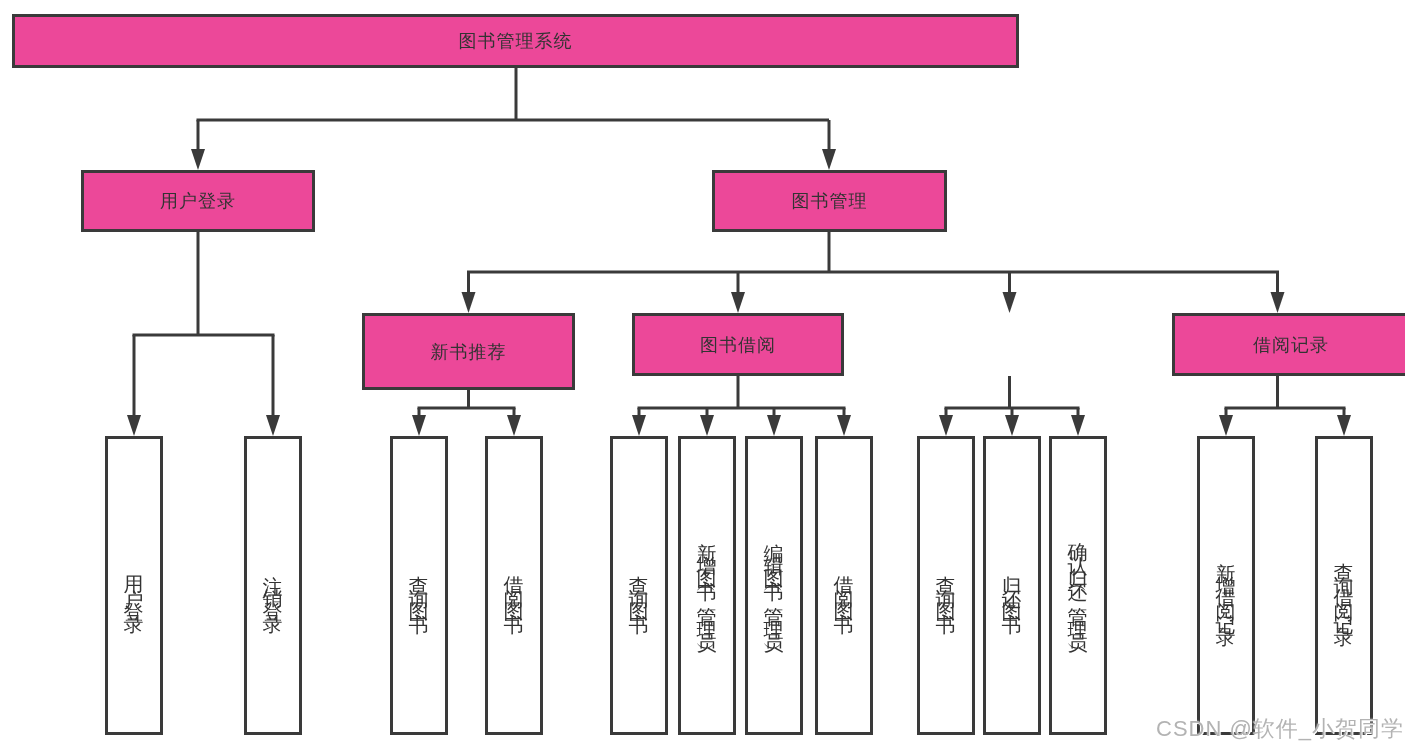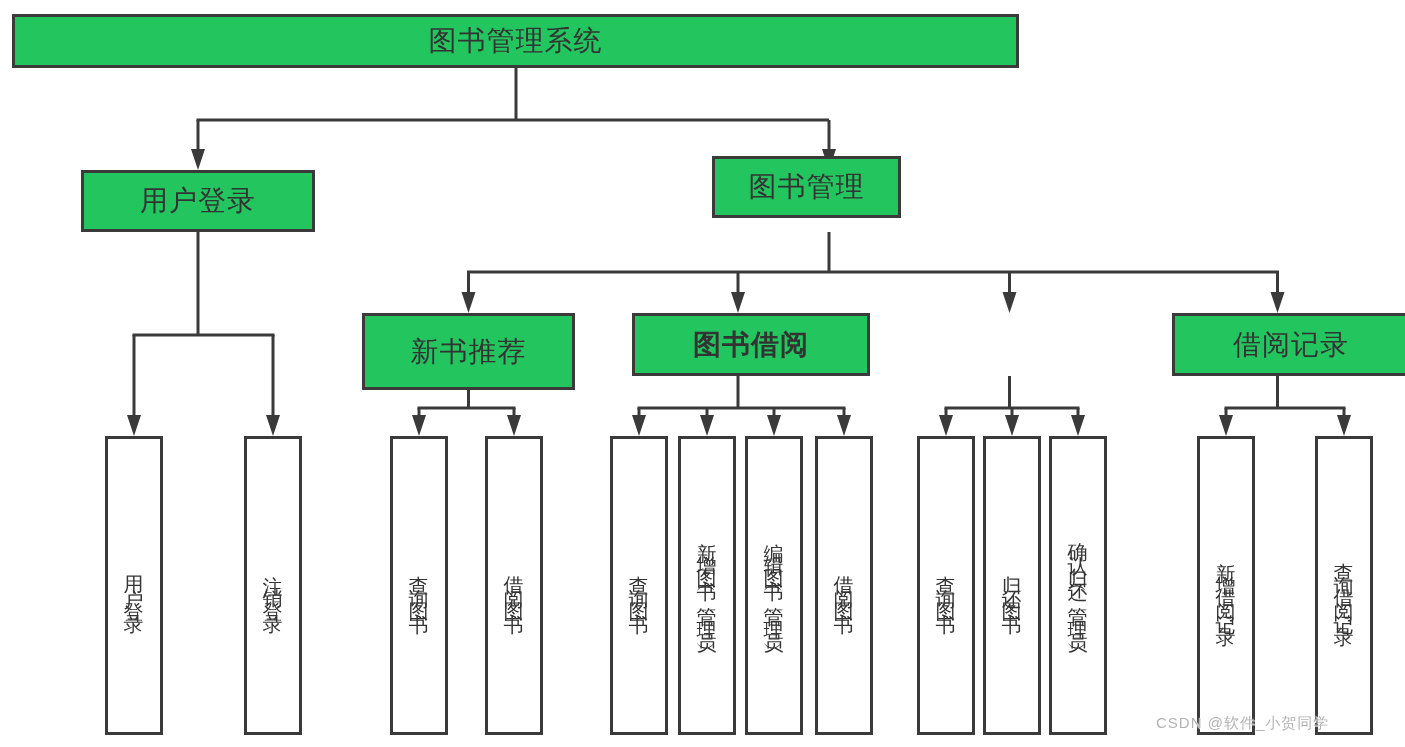--- a/index.html
+++ b/index.html
@@ -27,25 +27,25 @@
     fill: none;
   }
   #connectors polygon {
     fill: #3a3a3a;
     stroke: none;
   }
   .hbox {
     position: absolute;
     box-sizing: border-box;
     border: 3px solid #3a3a3a;
-    background: #22c55e;
+    background: #ec4899;
     display: flex;
     align-items: center;
     justify-content: center;
-    font-size: 28px;
+    font-size: 18px;
     line-height: 1;
     letter-spacing: 1px;
     color: #333333;
     z-index: 2;
   }
   .leaf {
     position: absolute;
     box-sizing: border-box;
     top: 436px;
     width: 58px;
@@ -61,21 +61,21 @@
     line-height: 1;
     letter-spacing: 13px;
     color: #333333;
     z-index: 2;
   }
   .watermark {
     position: absolute;
     left: 1156px;
     top: 714px;
     width: 245px;
-    font-size: 15px;
+    font-size: 22px;
     letter-spacing: 1px;
     color: #b3b3b3;
     text-shadow: 0 0 2px #ffffff, 1px 1px 0 #ffffff;
     z-index: 5;
     white-space: nowrap;
   }
 </style>
 </head>
 <body>
 
@@ -143,24 +143,24 @@
       <polygon points="1005,415 1019,415 1012,436"></polygon>
       <polygon points="1071,415 1085,415 1078,436"></polygon>
       <polygon points="1219,415 1233,415 1226,436"></polygon>
       <polygon points="1337,415 1351,415 1344,436"></polygon>
     </g>
   </svg>
 
   <div class="hbox" style="left:12px; top:14px; width:1007px; height:54px;">图书管理系统</div>
 
   <div class="hbox" style="left:81px; top:170px; width:234px; height:62px;">用户登录</div>
-  <div class="hbox" style="left:712px; top:156px; width:189px; height:62px;">图书管理</div>
+  <div class="hbox" style="left:712px; top:170px; width:235px; height:62px;">图书管理</div>
 
   <div class="hbox" style="left:362px; top:313px; width:213px; height:77px;">新书推荐</div>
-  <div class="hbox" style="left:632px; top:313px; width:238px; height:63px;font-weight:bold;">图书借阅</div>
+  <div class="hbox" style="left:632px; top:313px; width:212px; height:63px;">图书借阅</div>
   <div class="hbox" style="left:1172px; top:313px; width:238px; height:63px;">借阅记录</div>
 
   <div class="leaf" style="left:105px;">用户登录</div>
   <div class="leaf" style="left:244px;">注销登录</div>
 
   <div class="leaf" style="left:390px;">查询图书</div>
   <div class="leaf" style="left:485px;">借阅图书</div>
 
   <div class="leaf" style="left:610px;">查询图书</div>
   <div class="leaf" style="left:678px;">新增图书（管理员）</div>

